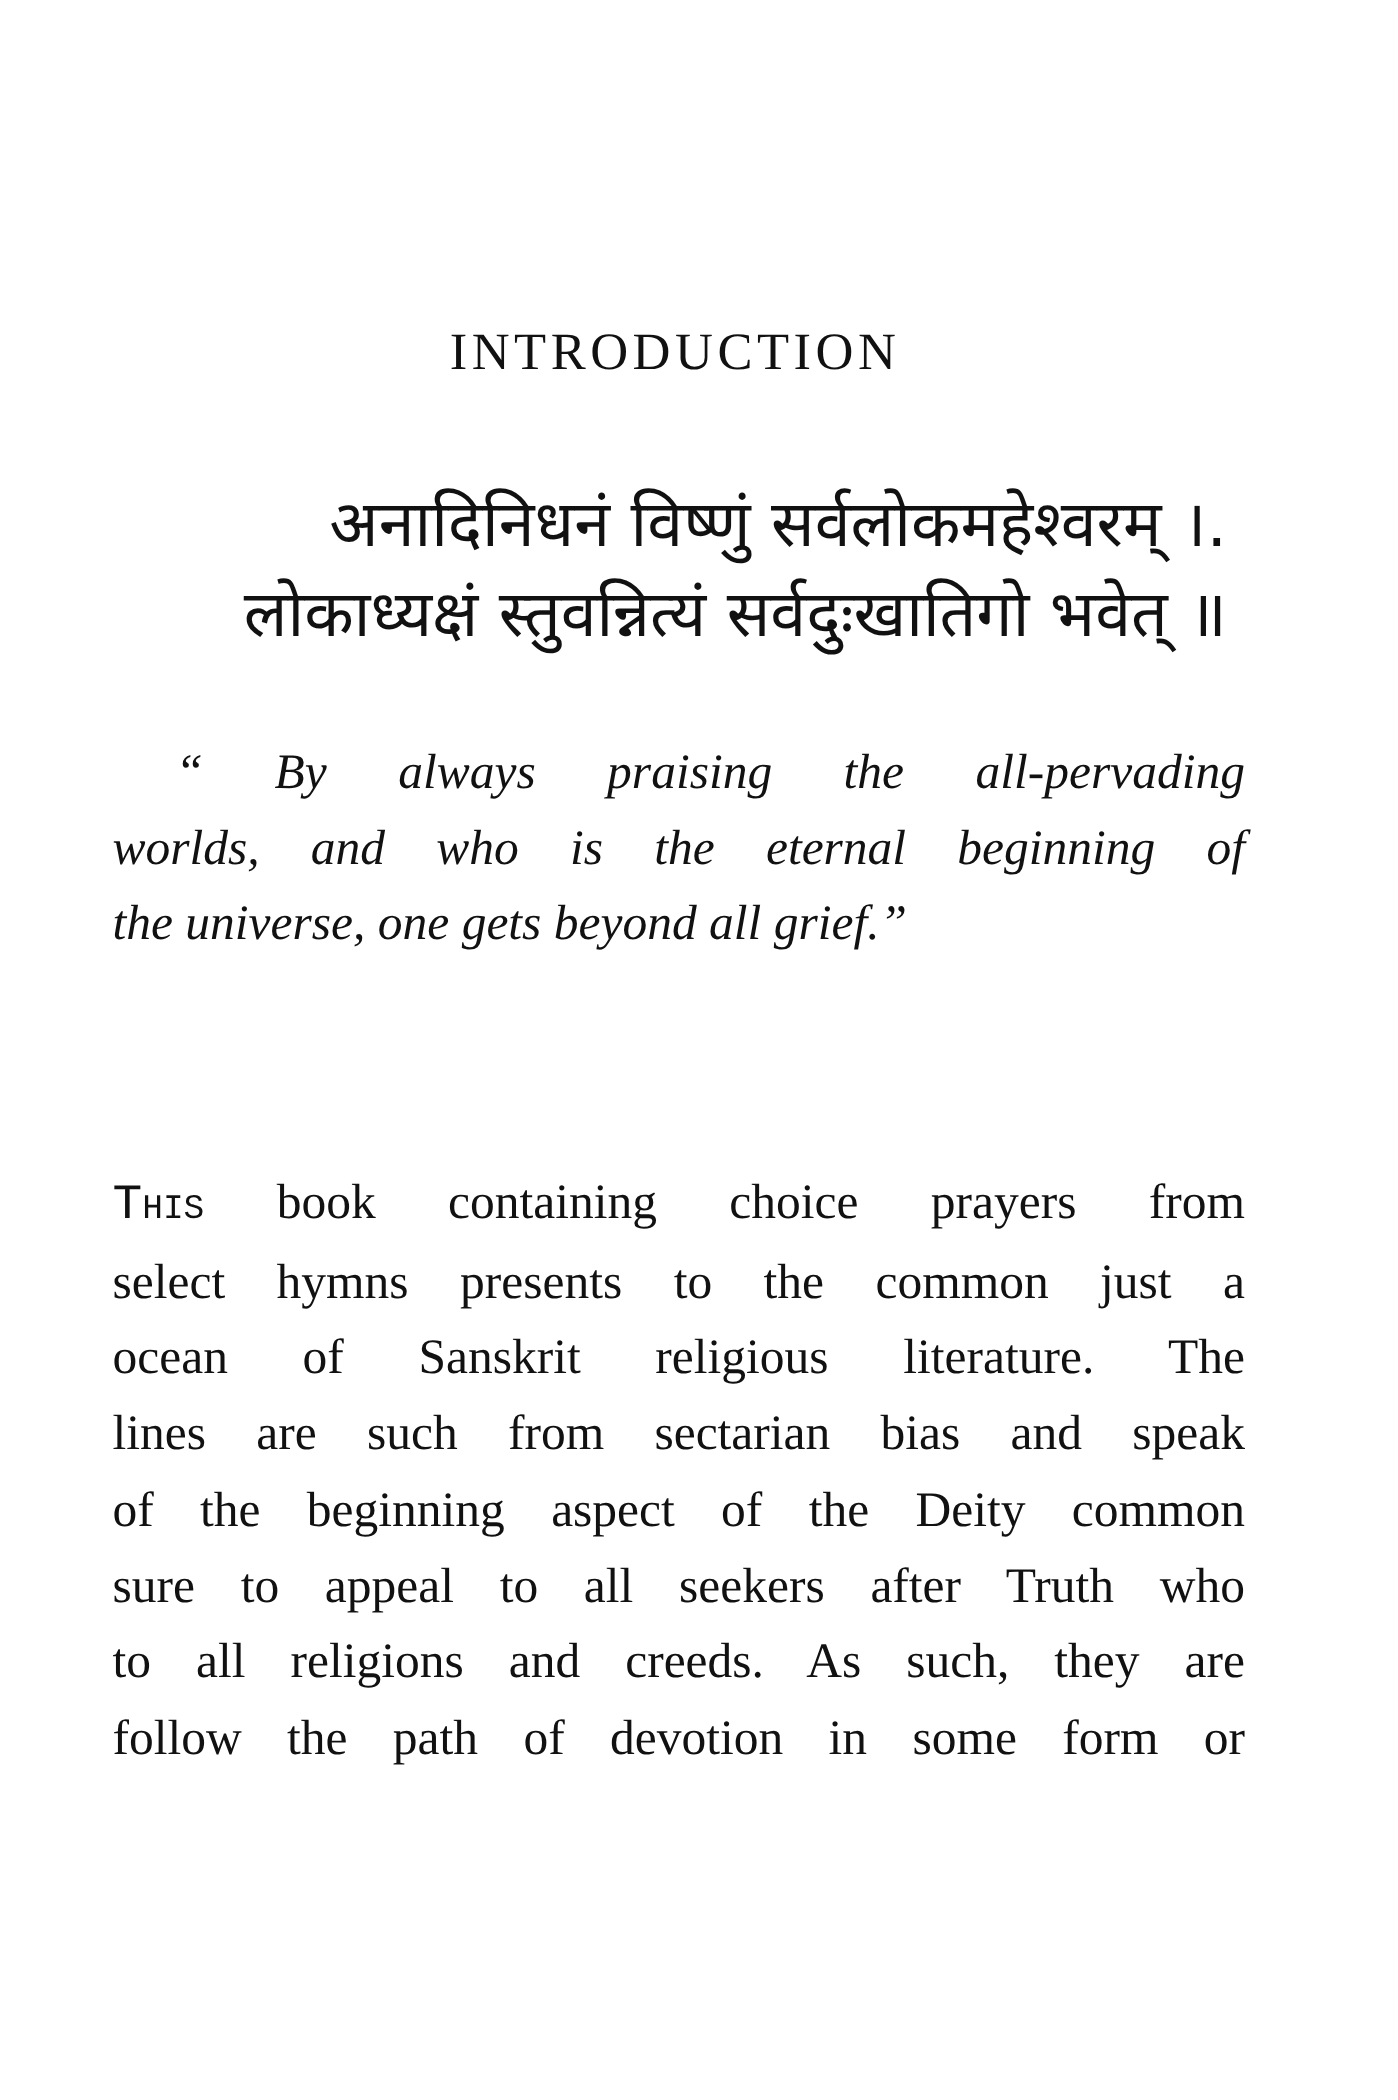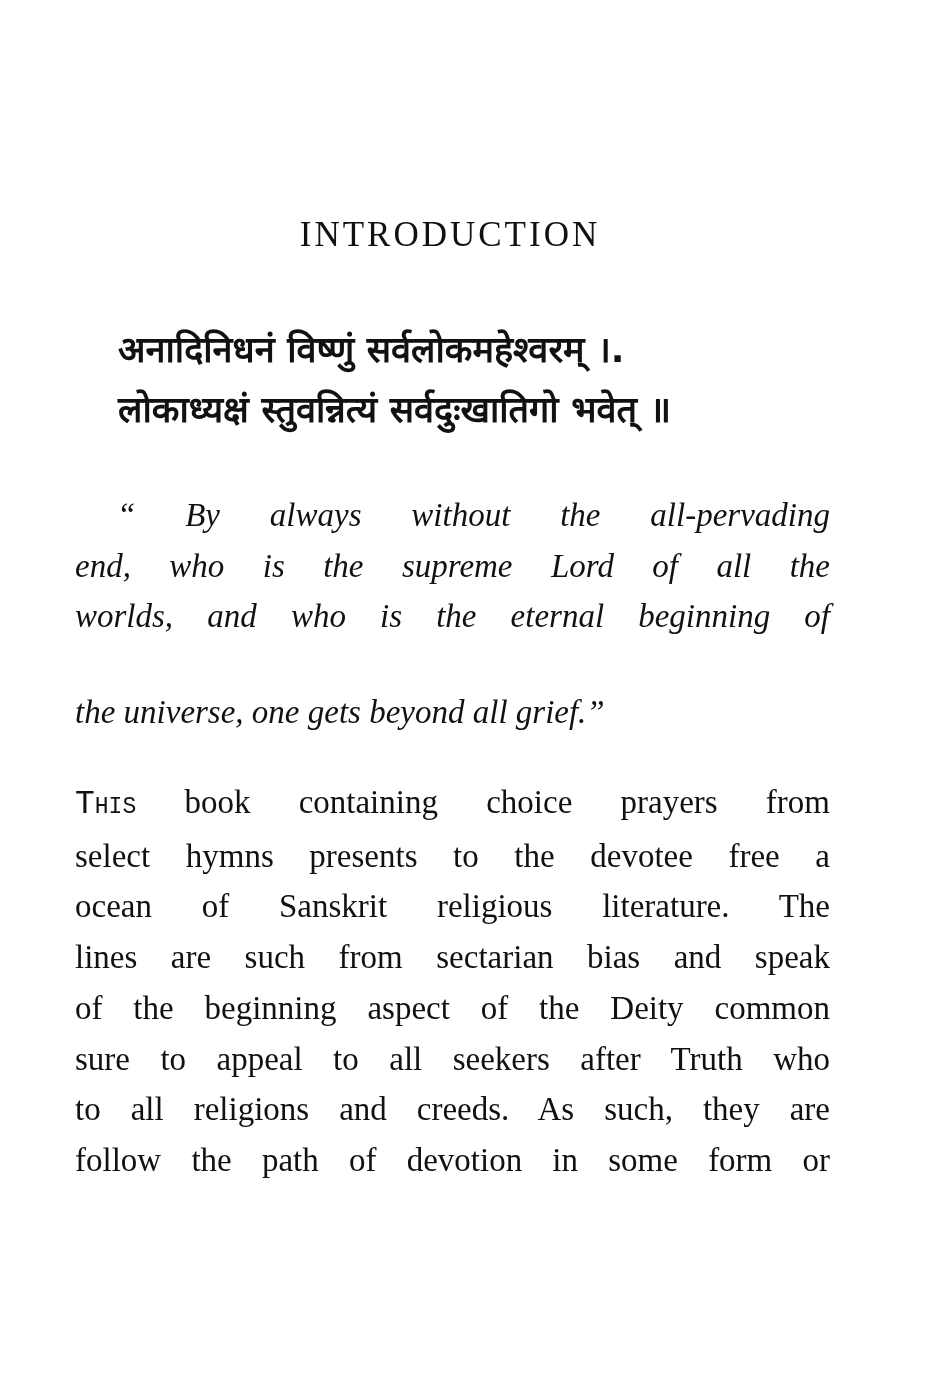--- a/index.html
+++ b/index.html
@@ -30,44 +30,45 @@
       font-weight: normal;
       margin: 0;
       padding-left: 0;
     }
     .verse {
       position: absolute;
       left: 118px;
       top: 320px;
       width: 700px;
       font-family: "DejaVu Sans", sans-serif;
-      font-size: 36px;
+      font-size: 43px;
       line-height: 60px;
-      font-weight: bold;
+      font-weight: normal;
+      text-align: right;
     }
     .verse .line { white-space: nowrap; display: block; }
     .translation {
       position: absolute;
       left: 75px;
       top: 490px;
       width: 755px;
       font-style: italic;
       font-size: 33px;
       line-height: 50.5px;
       text-align: justify;
       text-align-last: left;
     }
     .translation .line {
       display: block;
       text-align: justify;
       text-align-last: justify;
       white-space: nowrap;
     }
     .translation .line.first { padding-left: 42px; }
-    .translation .line.last { text-align-last: left; margin-top: 45px; }
+    .translation .line.last { text-align-last: left; }
     .body-para {
       position: absolute;
       left: 75px;
       top: 777px;
       width: 755px;
       font-size: 33px;
       line-height: 50.7px;
     }
     .body-para .line {
       display: block;
@@ -83,29 +84,28 @@
 <div class="page">
 
   <h1 class="heading">INTRODUCTION</h1>
 
   <div class="verse">
     <span class="line">अनादिनिधनं विष्णुं सर्वलोकमहेश्वरम् ।.</span>
     <span class="line">लोकाध्यक्षं स्तुवन्नित्यं सर्वदुःखातिगो भवेत् ॥</span>
   </div>
 
   <div class="translation">
-    <span class="line first">“ By always without the all-pervading</span>
-    <span class="line">end, who is the supreme Lord of all the</span>
+    <span class="line first">“ By always praising the all-pervading</span>
     <span class="line">worlds, and who is the eternal beginning of</span>
     <span class="line last">the universe, one gets beyond all grief.”</span>
   </div>
 
   <div class="body-para">
     <span class="line"><span class="smallcaps">This</span><span> book containing choice prayers from</span></span>
-    <span class="line">select hymns presents to the devotee free a</span>
+    <span class="line">select hymns presents to the common just a</span>
     <span class="line">ocean of Sanskrit religious literature.  The</span>
     <span class="line">lines are such from sectarian bias and speak</span>
     <span class="line">of the beginning aspect of the Deity common</span>
     <span class="line">sure to appeal to all seekers after Truth who</span>
     <span class="line">to all religions and creeds.  As such, they are</span>
     <span class="line">follow the path of devotion in some form or</span>
   </div>
 
 </div>
 

